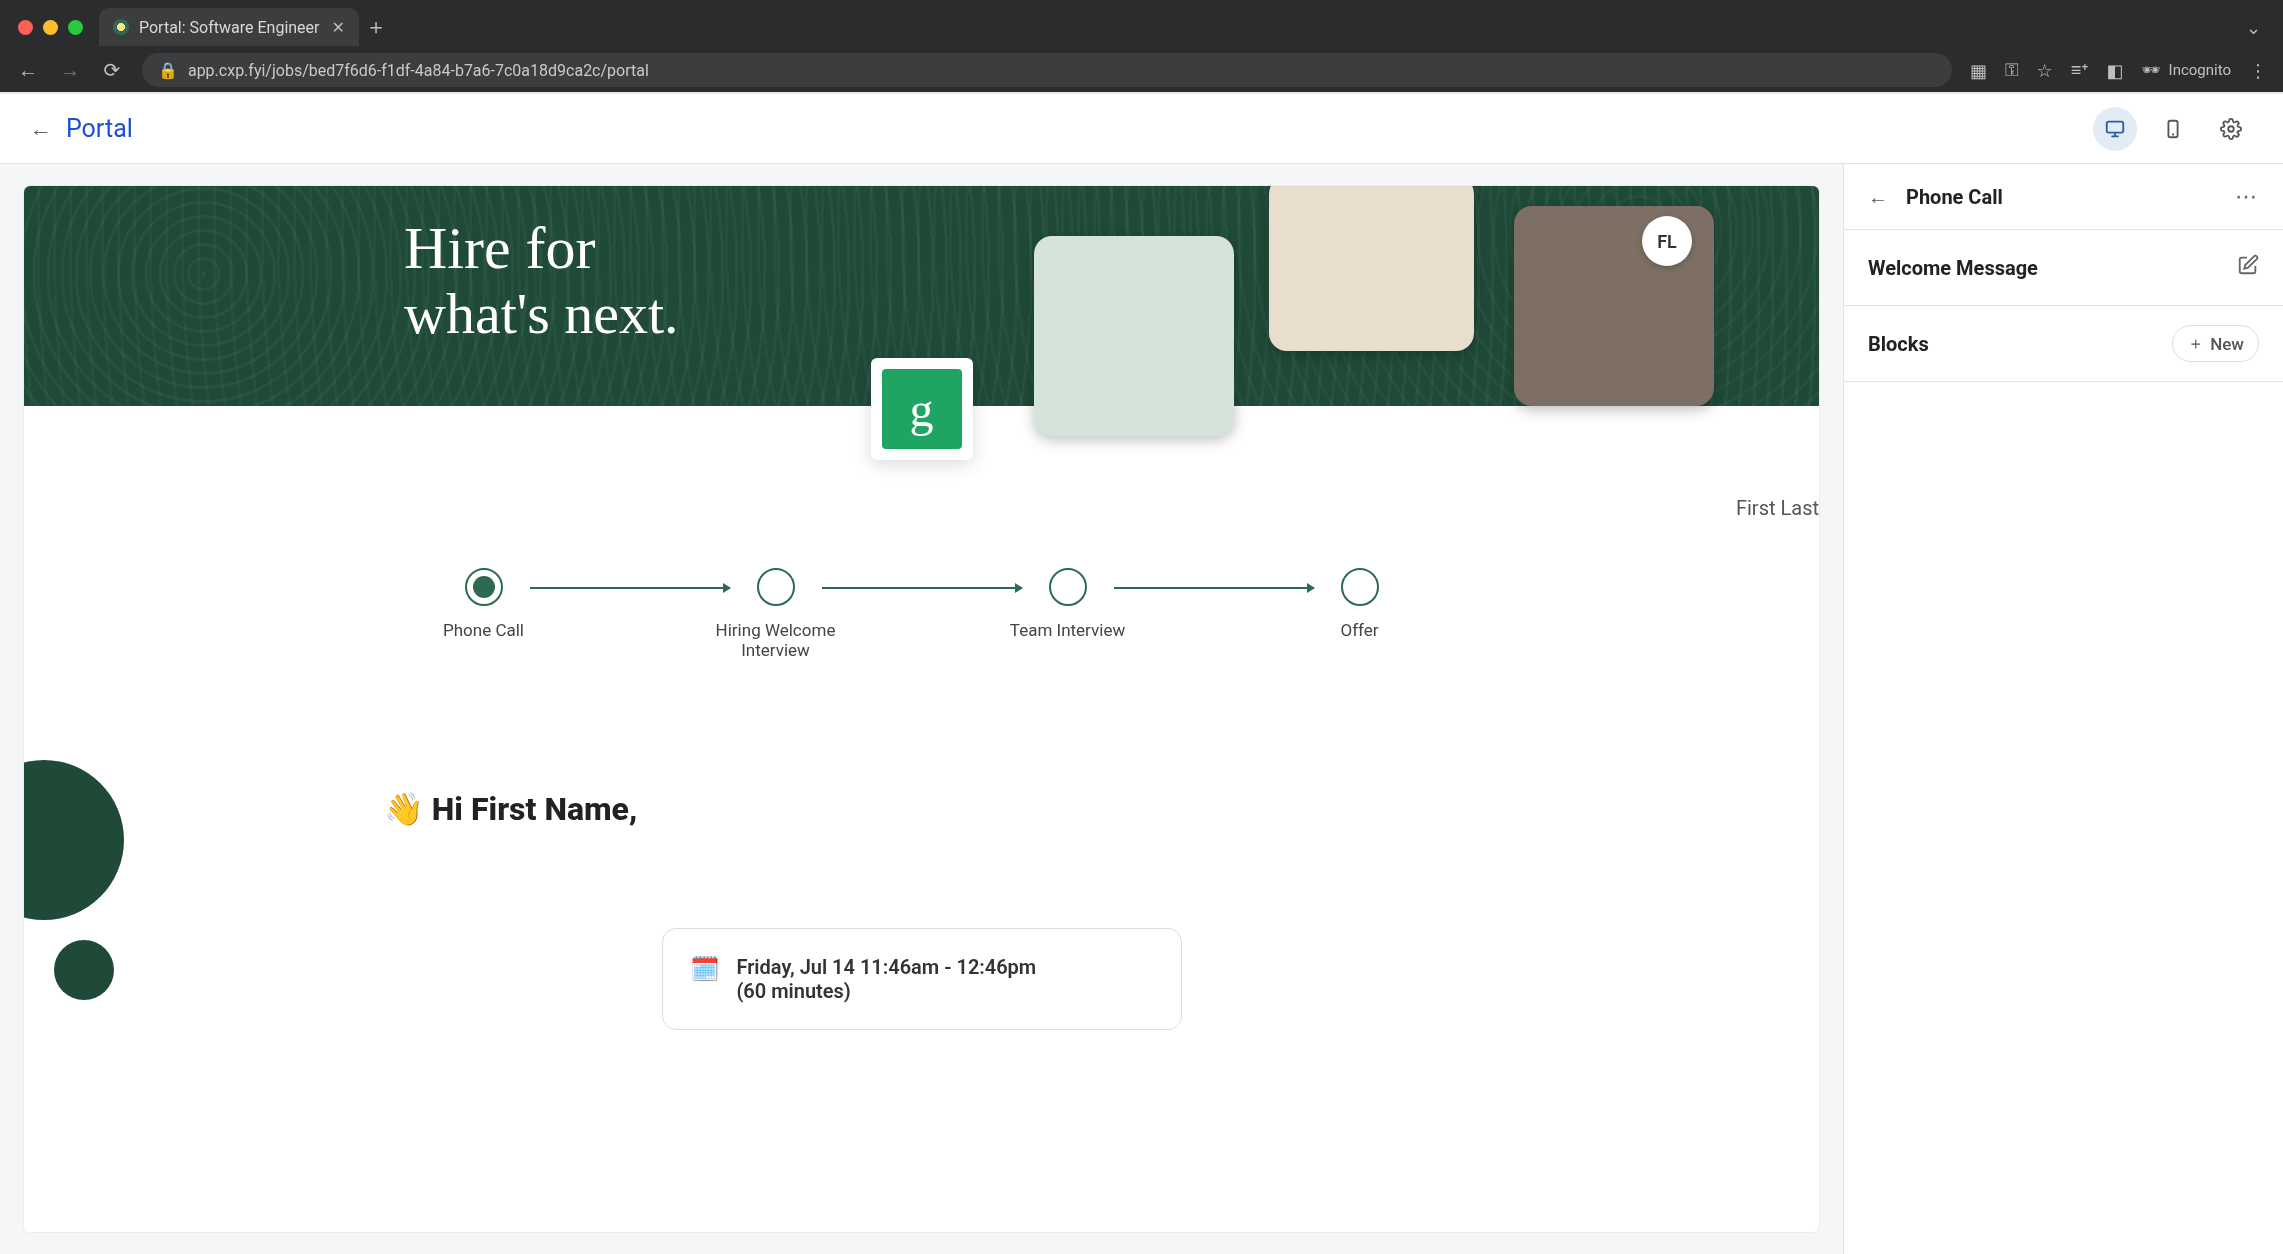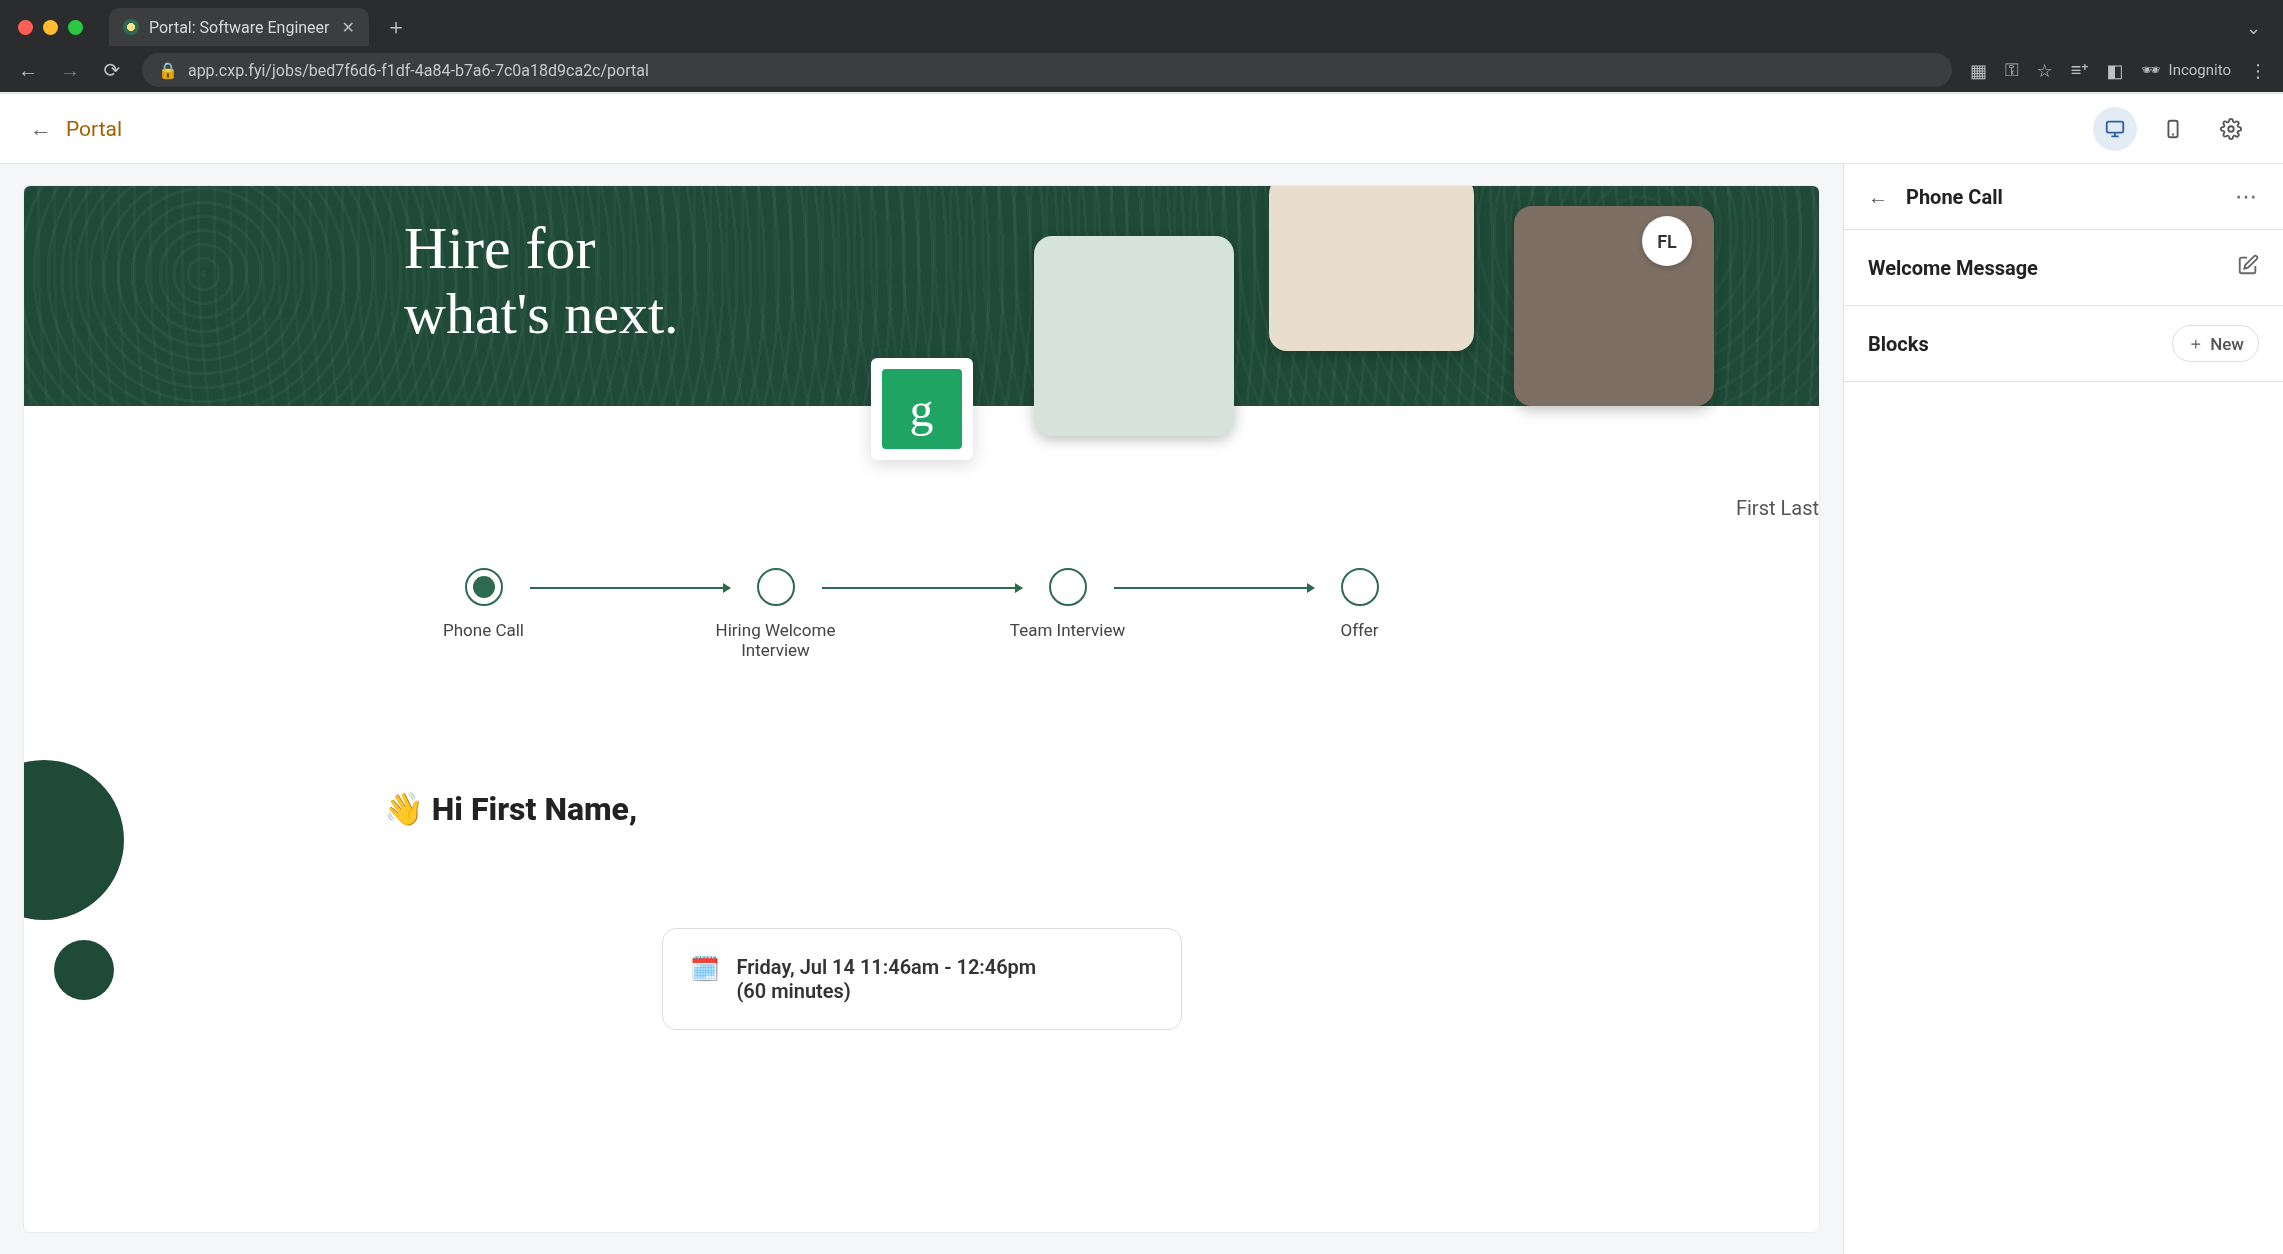--- a/index.html
+++ b/index.html
@@ -27,21 +27,20 @@
   .chrome {
     background: var(--chrome-bg);
     display: flex;
     flex-direction: column;
   }
   .chrome-tabs {
     height: 48px;
     display: flex;
     align-items: center;
     padding: 6px 10px 0 18px;
-    gap: 10px;
   }
   .traffic {
     display: flex;
     gap: 10px;
     margin-right: 16px;
   }
   .traffic span {
     width: 15px;
     height: 15px;
     border-radius: 50%;
@@ -102,21 +101,21 @@
   }
   .app-header {
     background:#fff;
     height:70px;
     display:flex;
     align-items:center;
     padding:0 30px;
     border-bottom:1px solid var(--gray-border);
   }
   .back-arrow { color:#666; font-size:22px; margin-right:14px; }
-  .header-title { font-size:21px; color:#a16207; }
+  .header-title { font-size:25px; color:#1d4ed8; }
   .header-right { margin-left:auto; display:flex; align-items:center; gap:14px; }
   .device-btn {
     width:44px; height:44px; border-radius:50%;
     display:flex; align-items:center; justify-content:center;
     font-size:20px; color:#555;
   }
   .device-btn.active { background:#e3ecf4; color:#2b5fa4; }
 
   
   .workspace {

